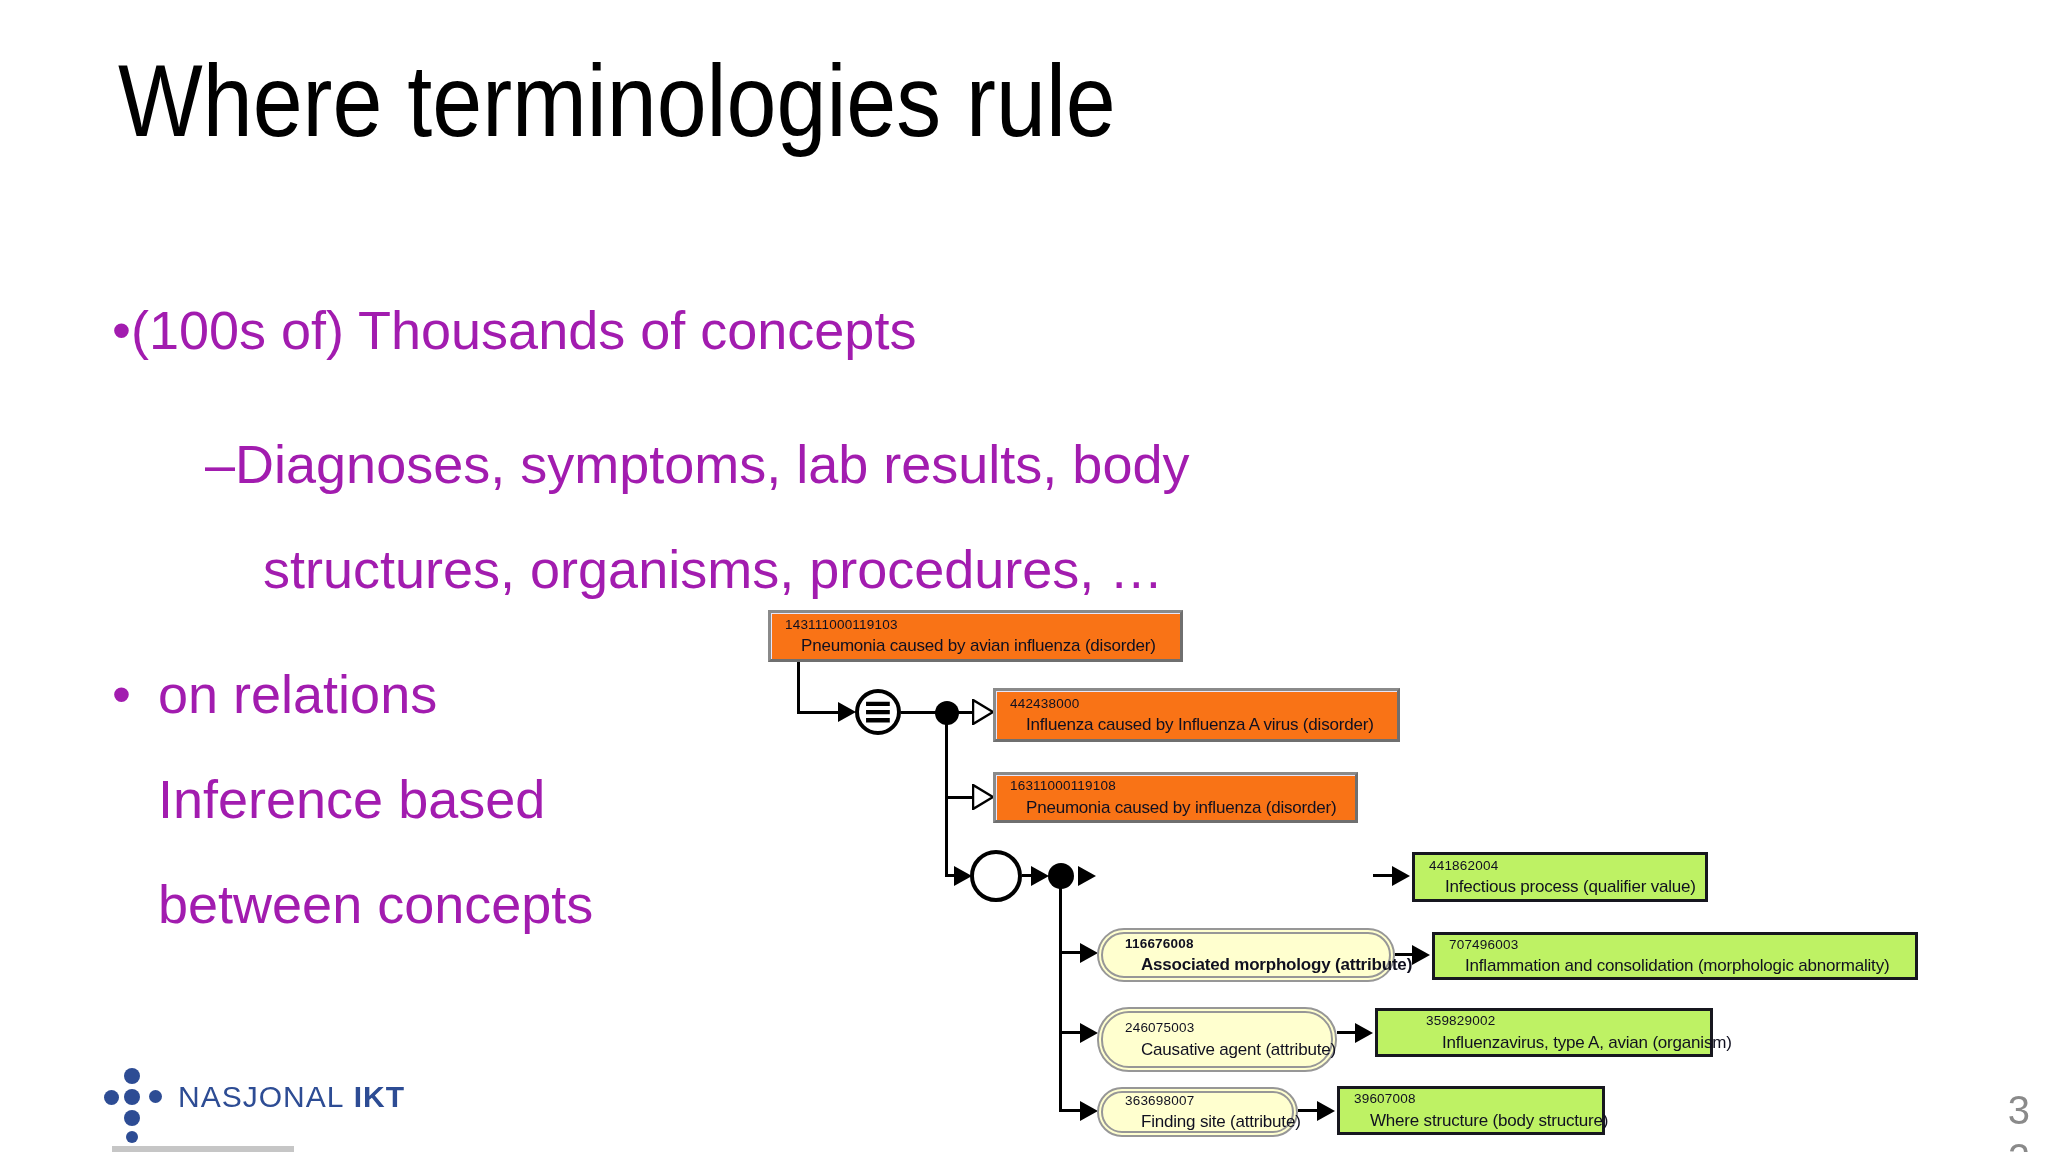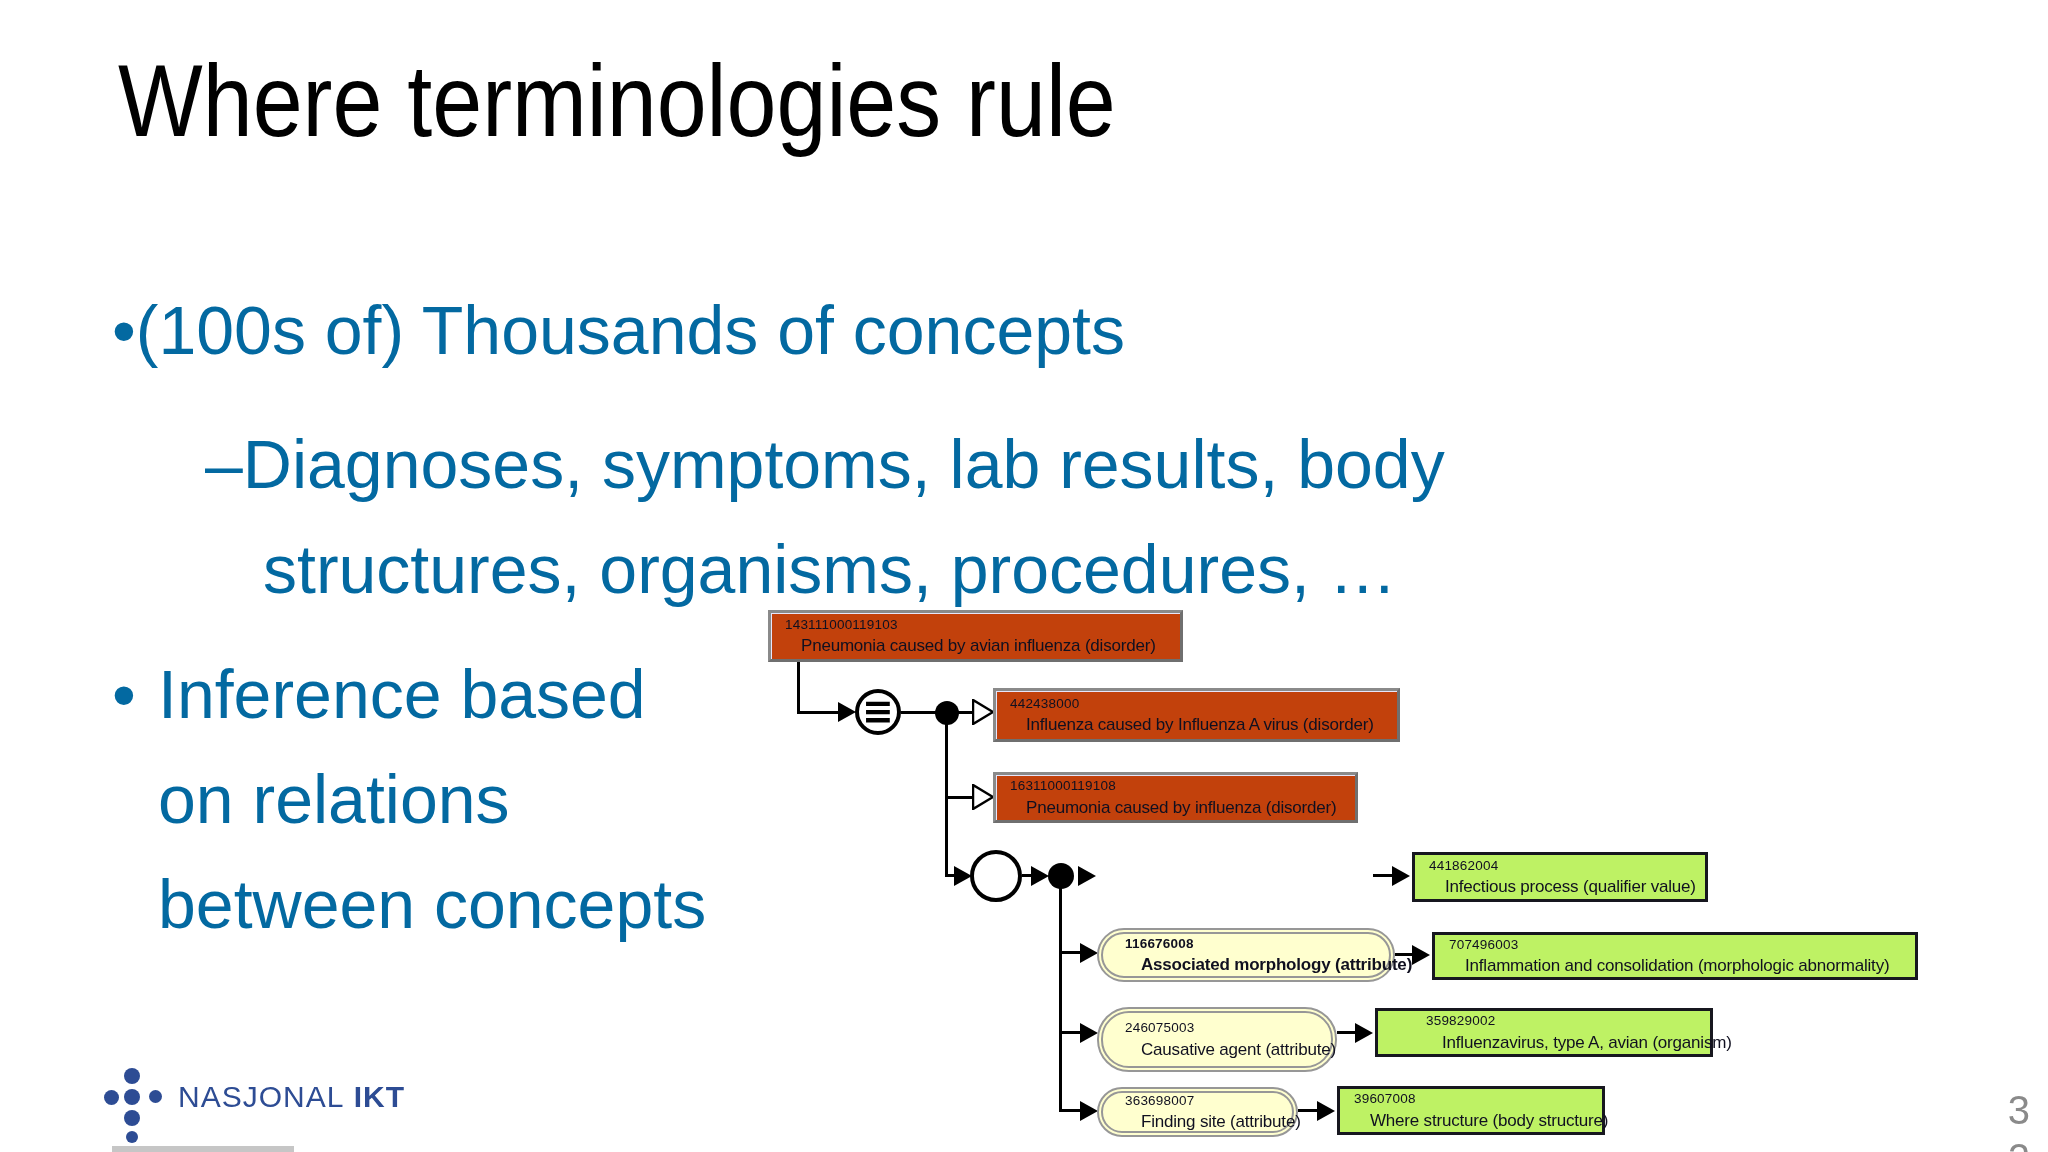--- a/index.html
+++ b/index.html
@@ -3,34 +3,34 @@
 <meta charset="utf-8">
 <style>
   html,body{margin:0;padding:0;}
   body{width:2048px;height:1152px;overflow:hidden;background:#fff;
        font-family:"Liberation Sans","DejaVu Sans",sans-serif;}
   .slide{position:relative;width:2048px;height:1152px;background:#ffffff;}
 
   
   .title{position:absolute;left:118px;top:38px;font-size:102px;line-height:1.25;
          color:#000;transform:scaleX(.88);transform-origin:left top;white-space:nowrap;}
-  .bullet{position:absolute;font-size:68px;line-height:105px;color:#0369a1;white-space:nowrap;}
+  .bullet{position:absolute;font-size:54px;line-height:105px;color:#a21caf;white-space:nowrap;}
   .b1{left:112px;top:278px;}
   .b1a{left:205px;top:412px;}
   .b1a .wrap2{padding-left:58px;}
   .b2{left:112px;top:642px;}
   .b2 .marker{position:absolute;left:0;top:0;}
   .b2 .lines{margin-left:46px;}
 
   
   .dbox{position:absolute;display:flex;flex-direction:column;justify-content:center;
         box-sizing:border-box;color:#101020;}
   .dbox .cid{font-size:13.5px;line-height:1.5;letter-spacing:.2px;}
   .dbox .clabel{font-size:17px;line-height:1.3;letter-spacing:-.2px;white-space:nowrap;margin-left:16px;}
-  .lavender{background:#c2410c;border:3px solid #8a8a8a;border-right-color:#6f6f6f;
+  .lavender{background:#f97316;border:3px solid #8a8a8a;border-right-color:#6f6f6f;
             border-bottom-color:#6f6f6f;padding-left:14px;
             box-shadow:inset 1px 1px 0 #e6e6fb;}
   .yellow{background:#ffffcf;border:6px double #979797;border-radius:32px;padding-left:22px;}
   .blue{background:#bef264;border:3px solid #17171f;padding-left:14px;}
 
   .hline{position:absolute;height:3px;background:#000;}
   .vline{position:absolute;width:3px;background:#000;}
   .sarrow{position:absolute;width:0;height:0;border-top:10px solid transparent;
           border-bottom:10px solid transparent;border-left:18px solid #000;}
   .htri{position:absolute;}
@@ -61,22 +61,22 @@
   <div class="bullet b1"><span>•</span><span>(100s of) Thousands of concepts</span></div>
 
   <div class="bullet b1a">
     <div><span>–</span><span>Diagnoses, symptoms, lab results, body</span></div>
     <div class="wrap2">structures, organisms, procedures, …</div>
   </div>
 
   <div class="bullet b2">
     <span class="marker">•</span>
     <div class="lines">
+      <div>on relations</div>
       <div>Inference based</div>
-      <div>on relations</div>
       <div>between concepts</div>
     </div>
   </div>
 
   <div class="dbox lavender" style="left:768px;top:610px;width:415px;height:52px;">
     <div class="cid">143111000119103</div>
     <div class="clabel">Pneumonia caused by avian influenza (disorder)</div>
   </div>
 
   <div class="vline" style="left:797px;top:662px;height:52px;"></div>

